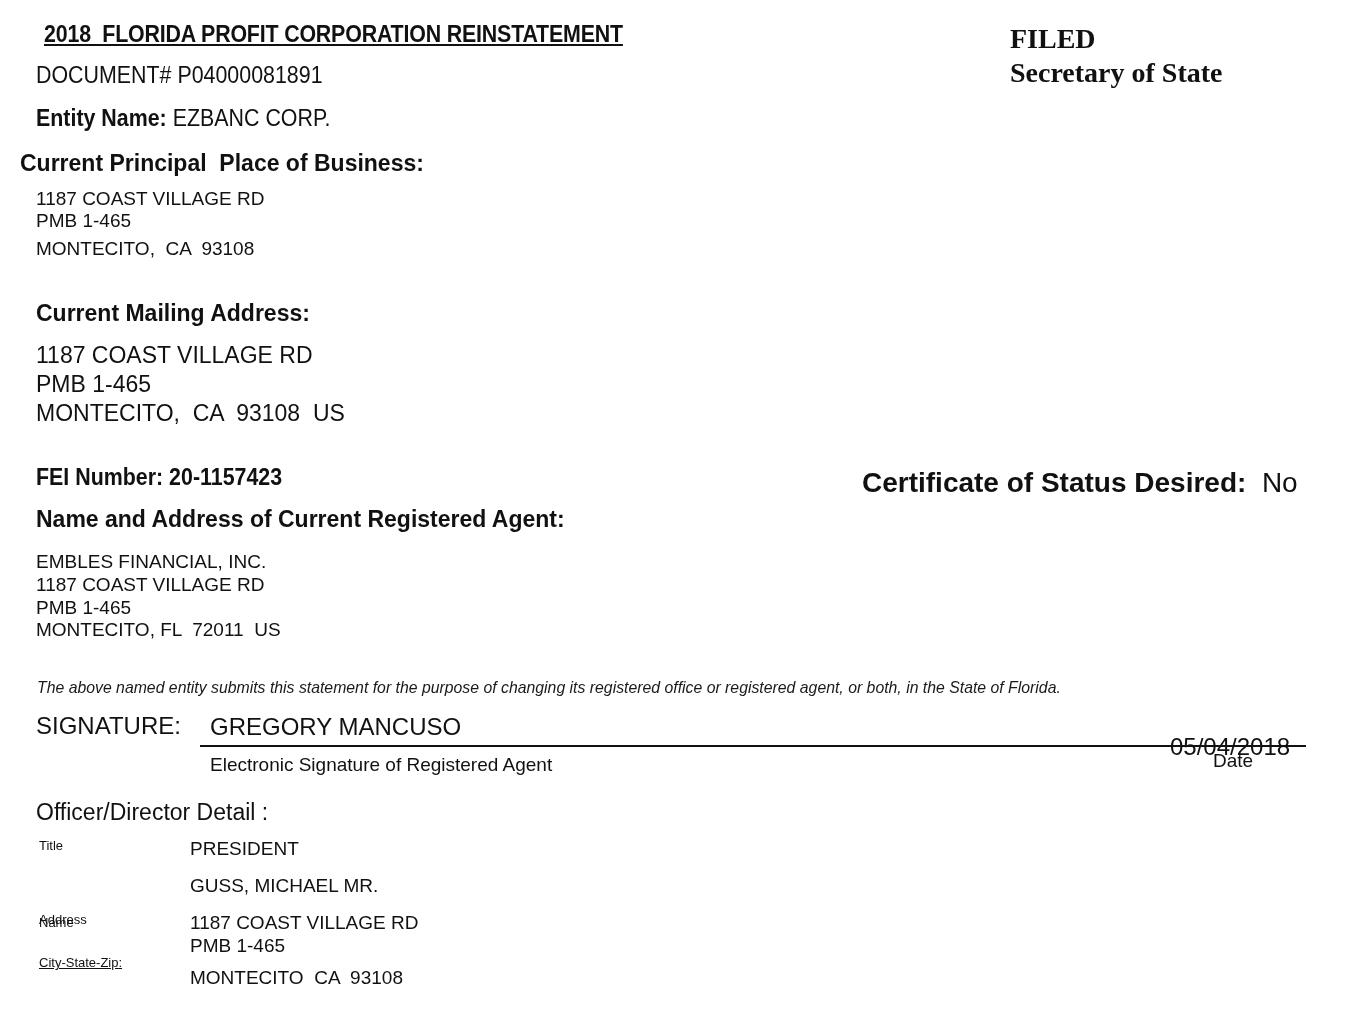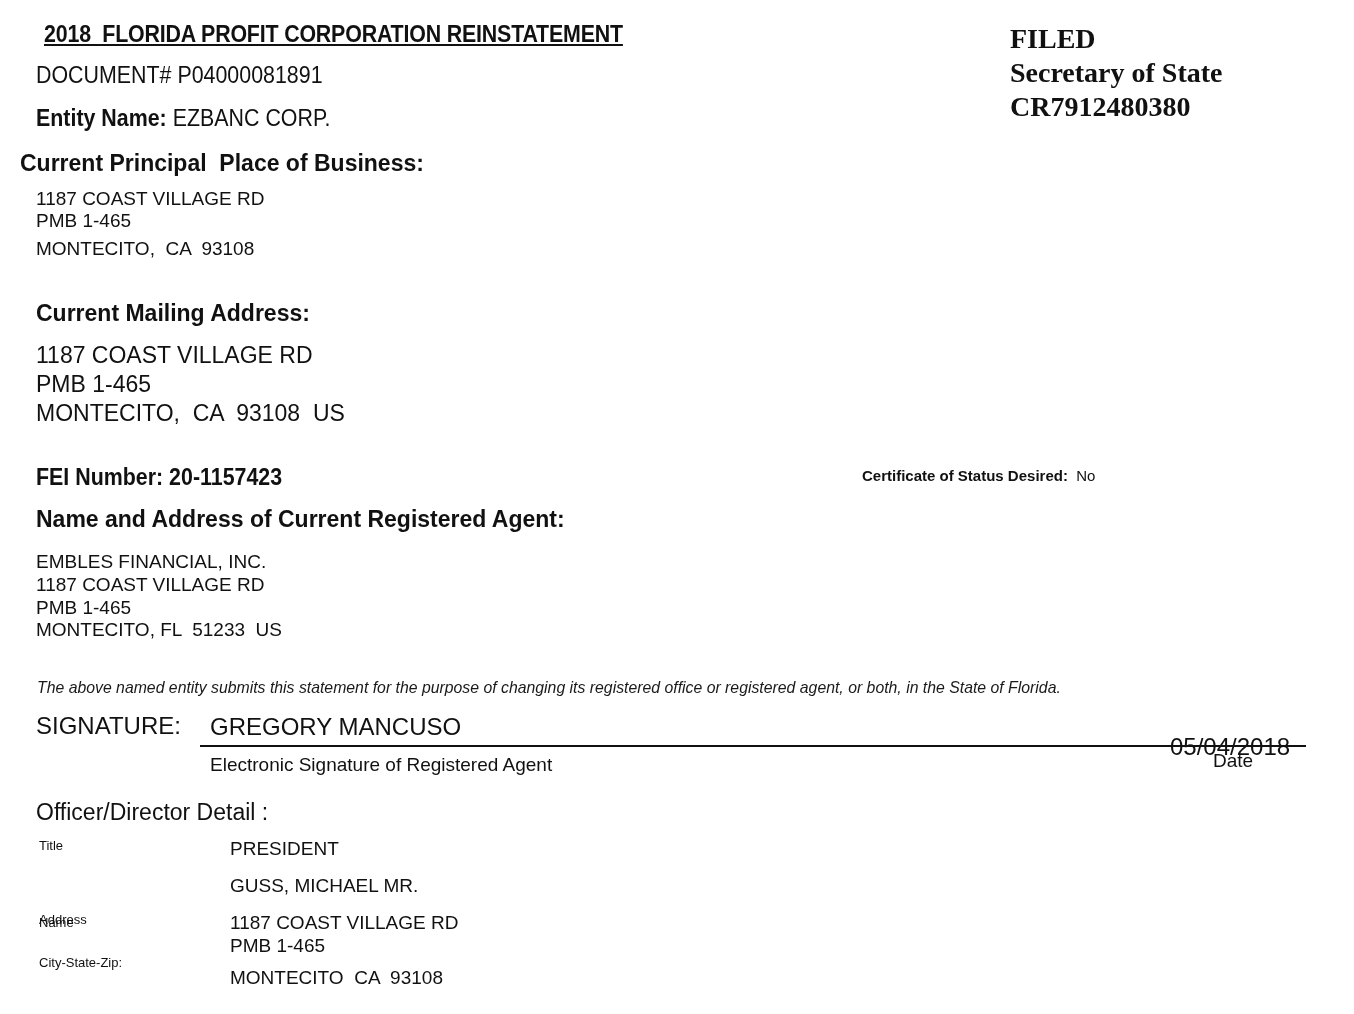--- a/index.html
+++ b/index.html
@@ -64,21 +64,21 @@
     }
 
     .fei {
       left: 36px; top: 464px;
       font-size: 23px; font-weight: bold;
       transform: scaleX(0.93);
       transform-origin: left top;
     }
     .cert {
       left: 862px; top: 467px;
-      font-size: 15px;
+      font-size: 28px;
       text-align: center;
     }
     .cert .lbl { font-weight: bold; }
 
     .statement {
       left: 37px; top: 678px;
       font-size: 17px; font-style: italic;
       transform: scaleX(0.93);
       transform-origin: left top;
       color: #1a1a1a;
@@ -114,57 +114,56 @@
     .officer-head {
       left: 36px; top: 799px;
       font-size: 23px; font-weight: normal;
     }
     .off-lbl {
       position: absolute; left: 39px;
       font-size: 13px; white-space: pre;
     }
     .off-val {
       position: absolute; left: 190px;
-      font-size: 19px; line-height: 22px; white-space: pre; margin-left: 40px;
+      font-size: 19px; line-height: 22px; white-space: pre;
     }
   </style>
 </head>
 <body>
 
 <div class="abs doc-title">2018  FLORIDA PROFIT CORPORATION REINSTATEMENT</div>
 
 <div class="abs doc-number"><span>DOCUMENT#</span> <span>P04000081891</span></div>
 
 <div class="abs entity-line"><span class="lbl">Entity Name:</span> <span>EZBANC CORP.</span></div>
 
 <div class="filed-stamp">
   <div>FILED</div>
   <div>Secretary of State</div>
-  <div>CR7912480380</div>
 </div>
 
 <div class="abs section-head" style="left:20px; top:150px;">Current Principal  Place of Business:</div>
 <div class="abs small-addr" style="left:36px; top:188px;">1187 COAST VILLAGE RD</div>
 <div class="abs small-addr" style="left:36px; top:210px;">PMB 1-465</div>
 <div class="abs small-addr" style="left:36px; top:238px;">MONTECITO,  CA  93108</div>
 
 <div class="abs section-head" style="left:36px; top:300px;">Current Mailing Address:</div>
 <div class="abs large-addr" style="left:36px; top:341px;">1187 COAST VILLAGE RD</div>
 <div class="abs large-addr" style="left:36px; top:370px;">PMB 1-465</div>
 <div class="abs large-addr" style="left:36px; top:399px;">MONTECITO,  CA  93108  US</div>
 
 <div class="abs fei"><span>FEI Number:</span> <span>20-1157423</span></div>
 
 <div class="abs cert"><span class="lbl">Certificate of Status Desired:</span>  <span>No</span></div>
 
 <div class="abs section-head" style="left:36px; top:506px;">Name and Address of Current Registered Agent:</div>
 <div class="abs small-addr" style="left:36px; top:551px;">EMBLES FINANCIAL, INC.</div>
 <div class="abs small-addr" style="left:36px; top:574px;">1187 COAST VILLAGE RD</div>
 <div class="abs small-addr" style="left:36px; top:597px;">PMB 1-465</div>
-<div class="abs small-addr" style="left:36px; top:619px;">MONTECITO, FL  51233  US</div>
+<div class="abs small-addr" style="left:36px; top:619px;">MONTECITO, FL  72011  US</div>
 
 <div class="abs statement">The above named entity submits this statement for the purpose of changing its registered office or registered agent, or both, in the State of Florida.</div>
 
 <div class="abs sig-label">SIGNATURE:</div>
 <div class="abs sig-name">GREGORY MANCUSO</div>
 <div class="abs sig-date">05/04/2018</div>
 <div class="sig-line"></div>
 <div class="abs sig-caption">Electronic Signature of Registered Agent</div>
 <div class="abs date-caption">Date</div>
 
@@ -178,16 +177,16 @@
   <div>
     <div class="off-lbl" style="top:870px;margin-top:45px;">Name</div>
     <div class="off-val" style="top:875px;">GUSS, MICHAEL MR.</div>
   </div>
   <div>
     <div class="off-lbl" style="top:912px;">Address</div>
     <div class="off-val" style="top:912px;">1187 COAST VILLAGE RD</div>
     <div class="off-val" style="top:935px;">PMB 1-465</div>
   </div>
   <div>
-    <div class="off-lbl" style="top:955px;">City-State-Zip:</div>
+    <div class="off-lbl" style="top:955px;text-decoration:underline;">City-State-Zip:</div>
     <div class="off-val" style="top:967px;">MONTECITO  CA  93108</div>
   </div>
 </div>
 
 </body></html>

